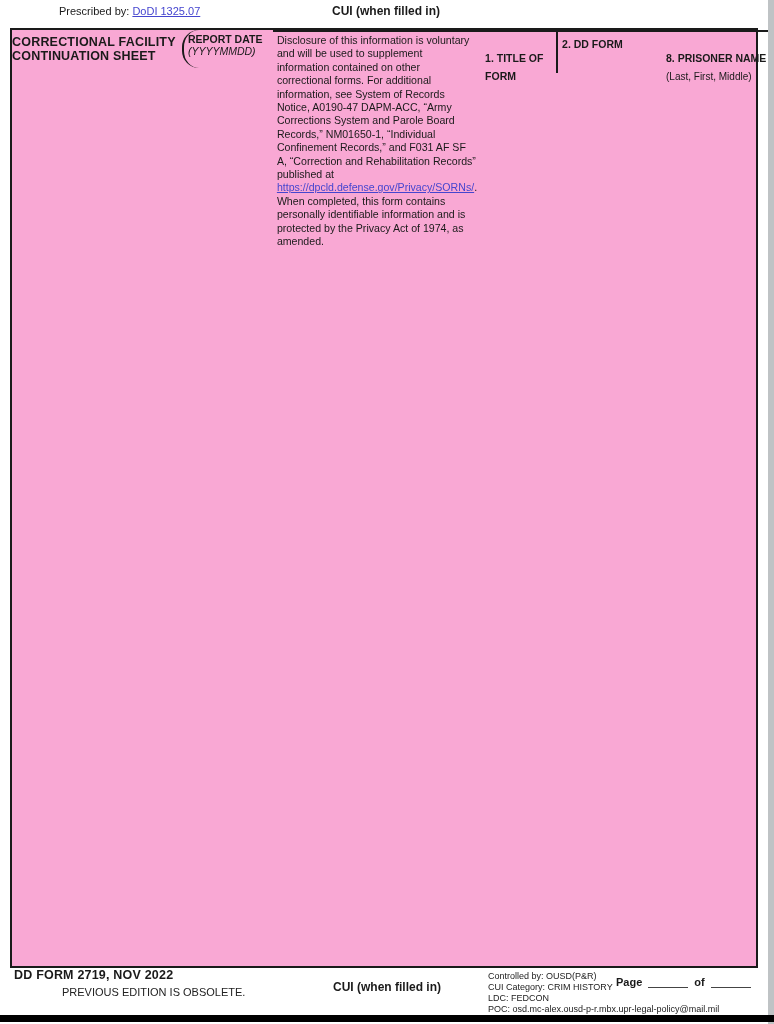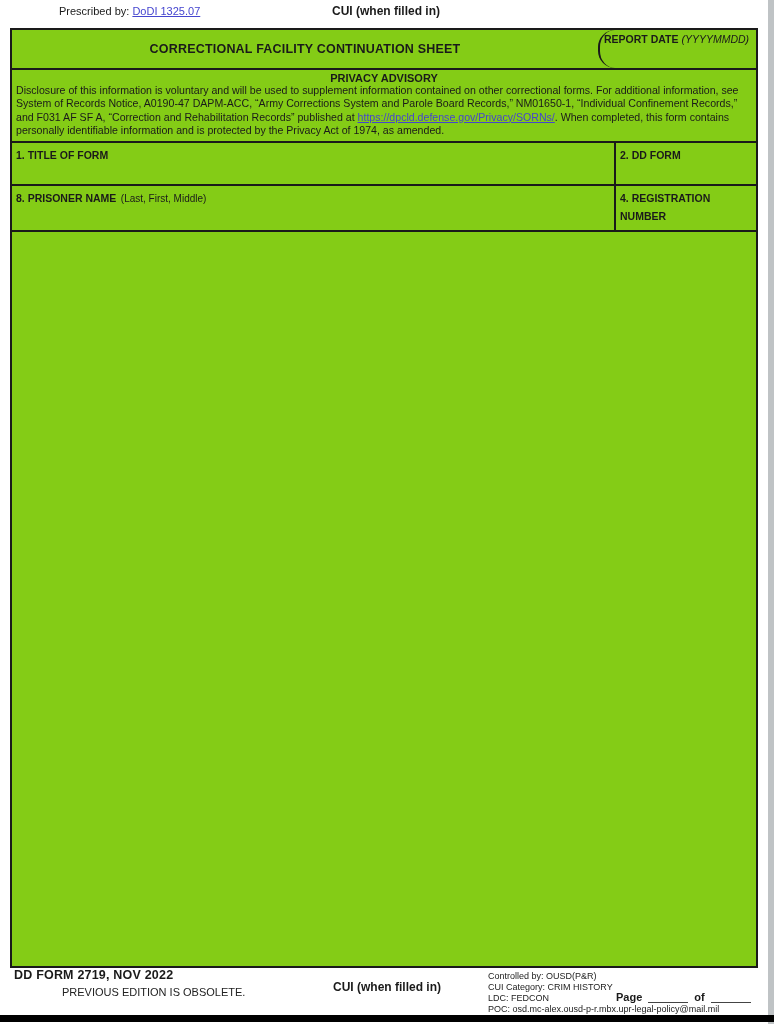--- a/index.html
+++ b/index.html
@@ -22,22 +22,22 @@
     position: absolute; left: 0; right: 0; top: 0;
     text-align: center; font-weight: bold; font-size: 12px;
   }
 
   
   .formbox {
     position: absolute;
     left: 10px; top: 28px;
     width: 748px; height: 940px;
     border: 2px solid #1a1a1a;
-    display: flex; flex-direction: column;
-    background: #84cc16;
+    display: flex; flex-direction: row;
+    background: #f9a8d4;
   }
   .row { display: flex; }
 
   .title-row { height: 38px; }
   .cell-title {
     flex: 1 1 auto;
     display: flex; align-items: center; justify-content: center;
     font-weight: bold; font-size: 12.5px; letter-spacing: 0.2px;
   }
   .cell-reportdate {
@@ -52,21 +52,21 @@
     flex-direction: column;
     padding: 2px 4px 3px 4px;
     height: 73px;
   }
   .privacy-head { text-align: center; font-weight: bold; font-size: 11px; }
   .privacy-body { font-size: 10.6px; line-height: 13.4px; text-align: left; }
 
   .fields-row { border-top: 2px solid #1a1a1a; }
   .r12 { height: 43px; }
   .r34 { height: 46px; }
-  .cell-l { flex: 1 1 auto; padding: 2px 4px; }
+  .cell-l { flex: 1 1 auto; padding: 16px 4px; }
   .cell-r { width: 142px; border-left: 2px solid #1a1a1a; padding: 2px 4px; }
   .lbl { font-weight: bold; font-size: 10.5px; }
   .hint { font-size: 10px; }
 
   .cont-row { border-top: 2px solid #1a1a1a; flex: 1 1 auto; }
 
   
   .footer-left { position: absolute; left: 14px; top: 968px; }
   .form-number { font-weight: bold; font-size: 12.5px; letter-spacing: 0.2px; }
   .edition-note { font-size: 11px; margin-top: 4px; color: #222; margin-left: 48px; }
@@ -74,21 +74,21 @@
     position: absolute; left: 0; right: 0; top: 980px;
     text-align: center; font-weight: bold; font-size: 12px;
   }
   .footer-right {
     position: absolute; left: 488px; top: 971px; width: 262px;
     font-size: 9px; line-height: 11px; color: #222;
   }
   .page-of {
     position: absolute; left: 616px; top: 974px; width: 142px;
     font-size: 11px; font-weight: bold;
-    display: flex; align-items: flex-end; gap: 6px; margin-top: 15px;
+    display: flex; align-items: flex-end; gap: 6px;
   }
   .blank-line {
     display: inline-block; width: 40px; height: 14px;
     border-bottom: 1.5px solid #444;
   }
 
   
   .edge-strip {
     position: absolute; top: 0; right: 0; width: 6px; height: 1024px;
     background: #bfc3c5;
@@ -115,21 +115,20 @@
 
     <div class="row title-row">
       <div class="cell-title">CORRECTIONAL FACILITY CONTINUATION SHEET</div>
       <div class="cell-reportdate">
         <span class="b">REPORT DATE</span>
         <span class="i">(YYYYMMDD)</span>
       </div>
     </div>
 
     <div class="row privacy-row">
-      <div class="privacy-head">PRIVACY ADVISORY</div>
       <div class="privacy-body"><span>Disclosure of this information is voluntary and will be used to supplement information contained on other correctional forms.  For additional information, see System of Records Notice, A0190-47 DAPM-ACC, “Army Corrections System and Parole Board Records,” NM01650-1, “Individual Confinement Records,” and F031 AF SF A, “Correction and Rehabilitation Records” published at </span><a class="link" href="#">https://dpcld.defense.gov/Privacy/SORNs/</a><span>. When completed, this form contains personally identifiable information and is protected by the Privacy Act of 1974, as amended.</span></div>
     </div>
 
     <div class="row fields-row r12">
       <div class="cell-l">
         <span class="lbl">1. TITLE OF FORM</span>
       </div>
       <div class="cell-r">
         <span class="lbl">2. DD FORM</span>
       </div>

